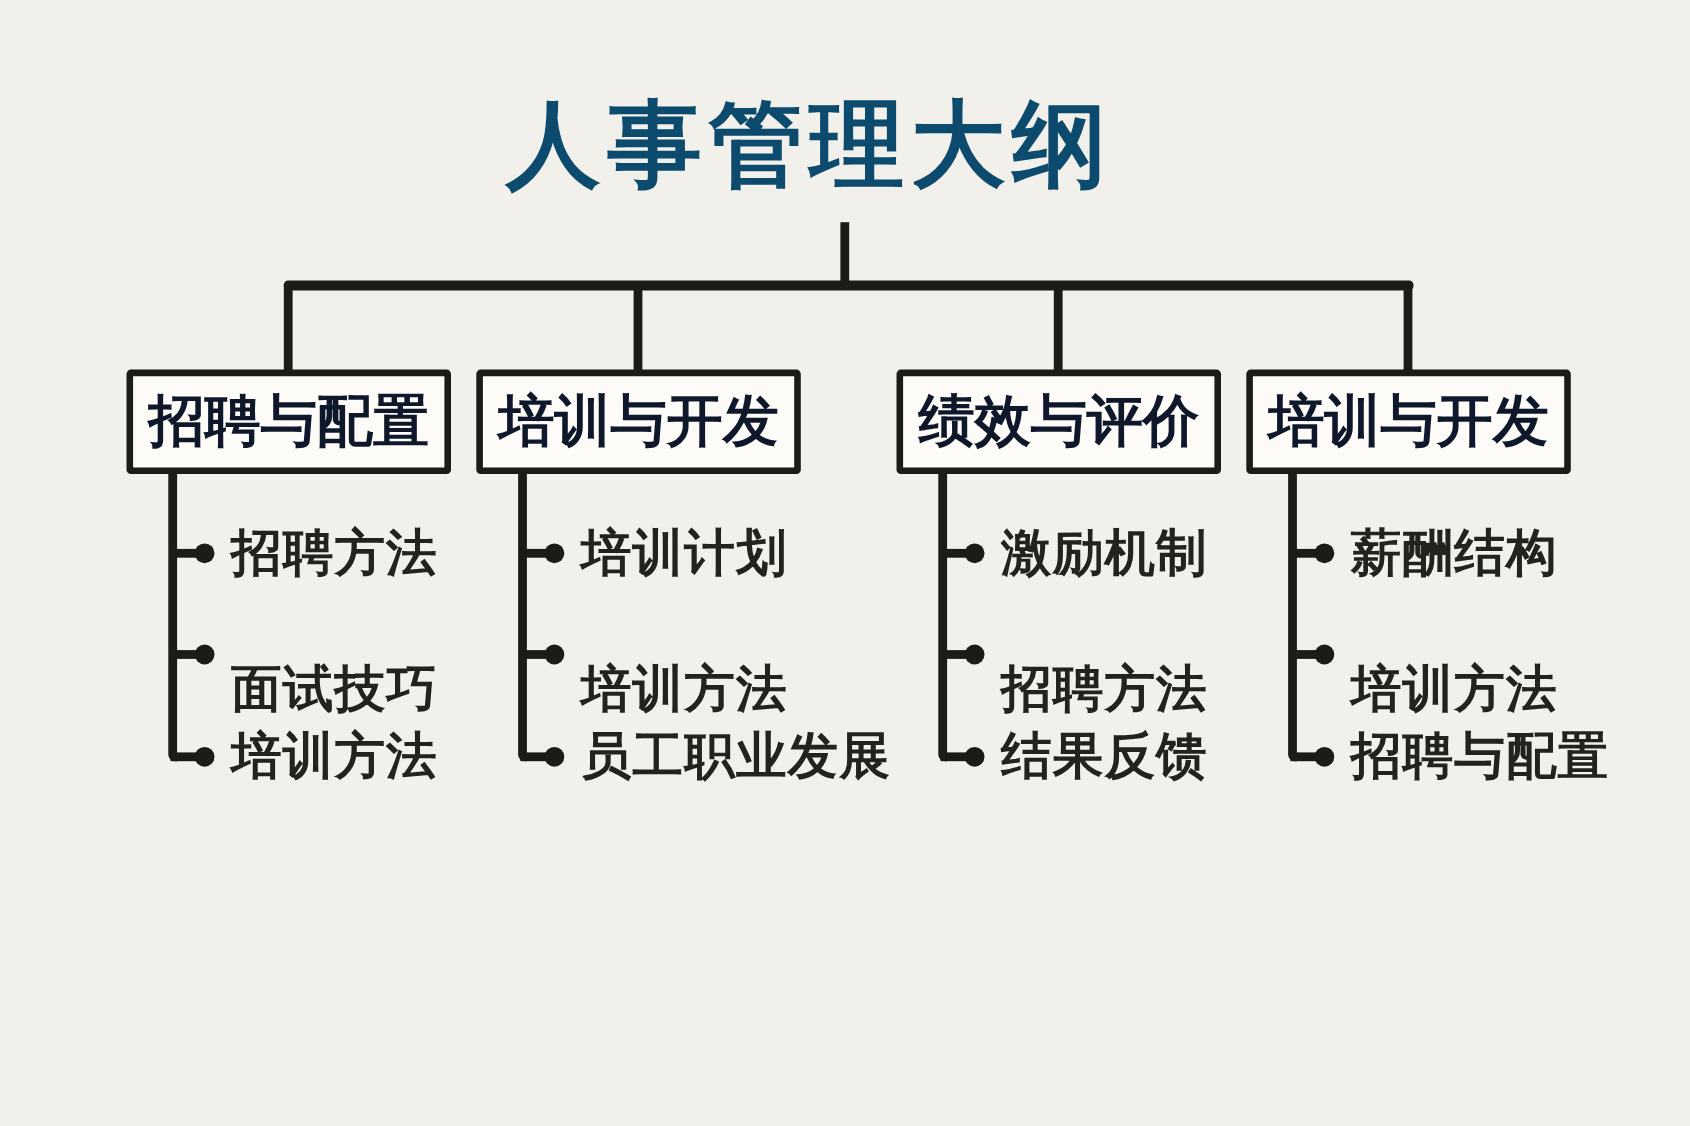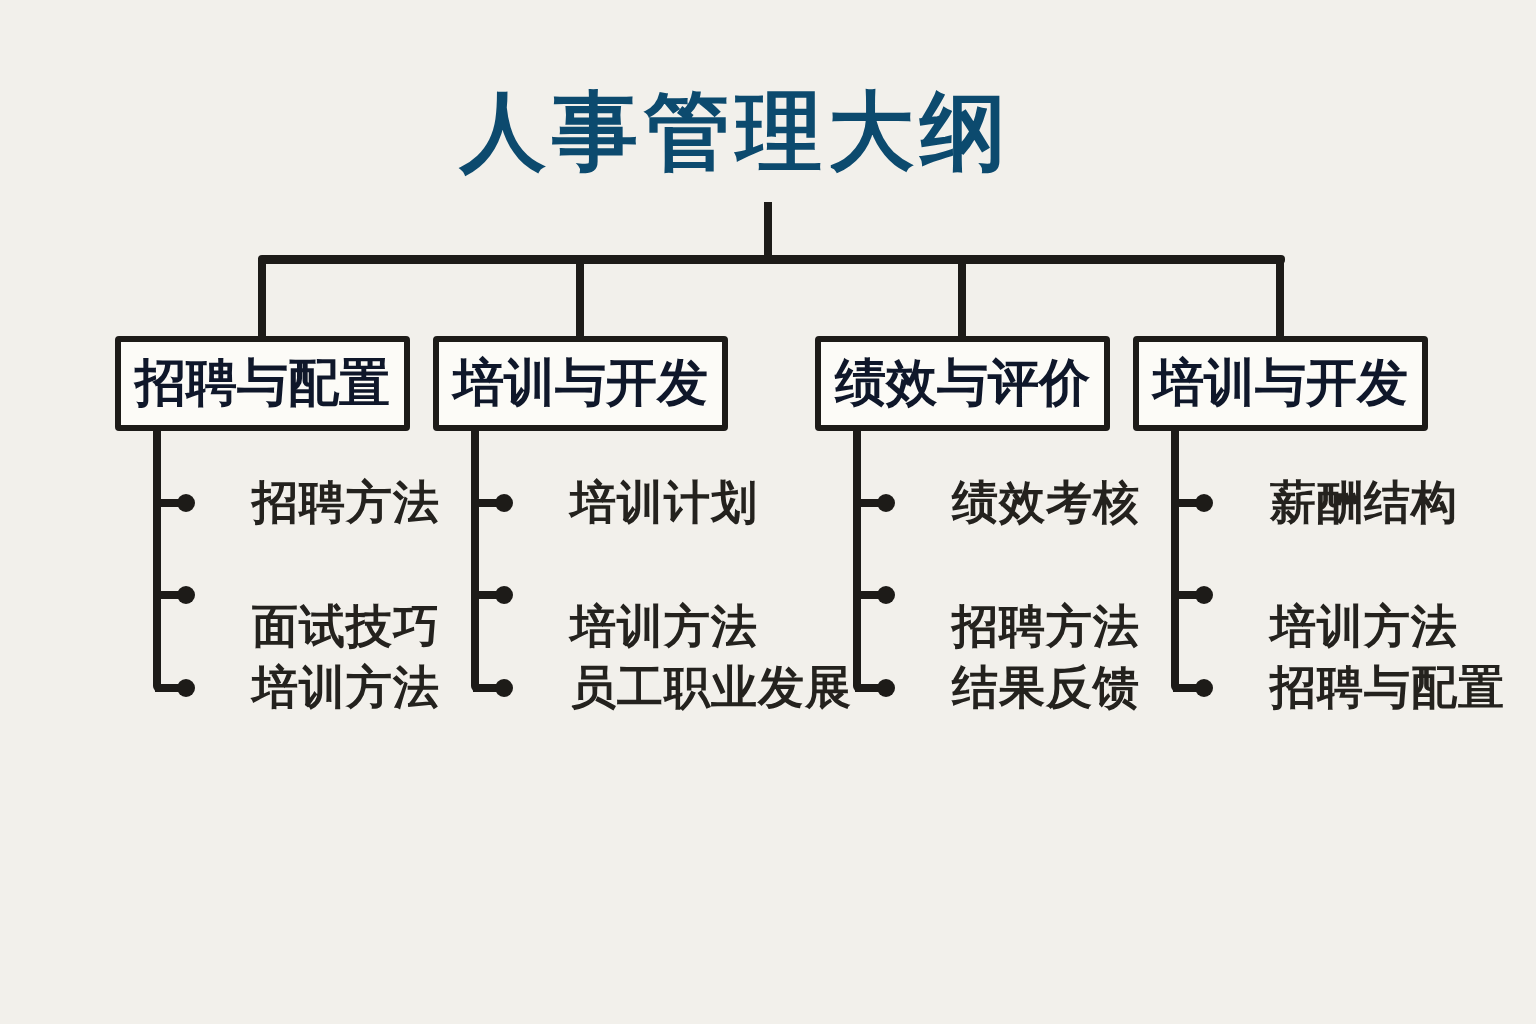--- a/index.html
+++ b/index.html
@@ -77,21 +77,20 @@
   
   .branch .item{
     position:absolute;
     left:calc(var(--L) + 95px);
     height:62px;
     display:flex;align-items:center;
     font-size:46px;font-weight:600;
     letter-spacing:1px;
     color:#24221e;
     white-space:nowrap;
-    margin-left:42px;
   }
   .item.r1{top:472px;}
   .item.r2{top:596px;}
   .item.r3{top:657px;}
 </style>
 </head>
 <body>
 
 <div class="canvas">
 
@@ -134,21 +133,21 @@
 
   <div class="branch c3">
     <div class="box">绩效与评价</div>
     <div class="line vline"></div>
     <div class="line stub r1"></div>
     <div class="line stub r2"></div>
     <div class="line stub r3"></div>
     <div class="bullet r1"></div>
     <div class="bullet r2"></div>
     <div class="bullet r3"></div>
-    <div class="item r1">绩效考核</div>
+    <div class="item r1">激励机制</div>
     <div class="item r2">招聘方法</div>
     <div class="item r3">结果反馈</div>
   </div>
 
   <div class="branch c4">
     <div class="box">培训与开发</div>
     <div class="line vline"></div>
     <div class="line stub r1"></div>
     <div class="line stub r2"></div>
     <div class="line stub r3"></div>

